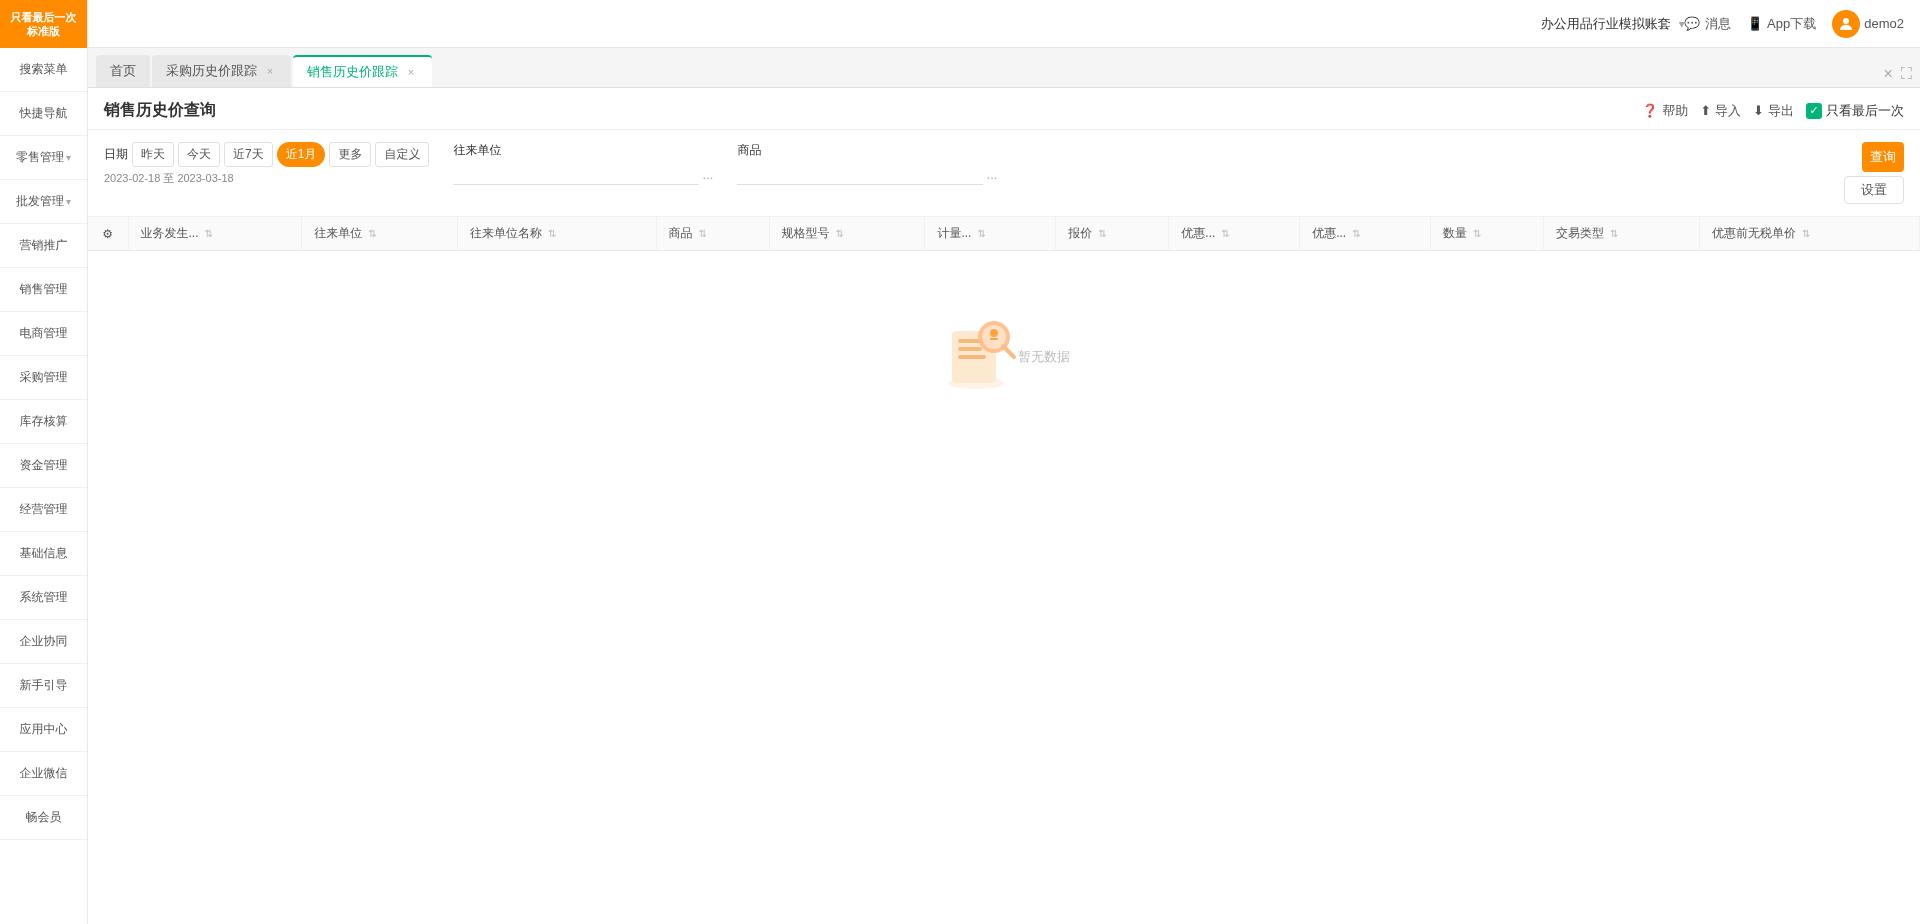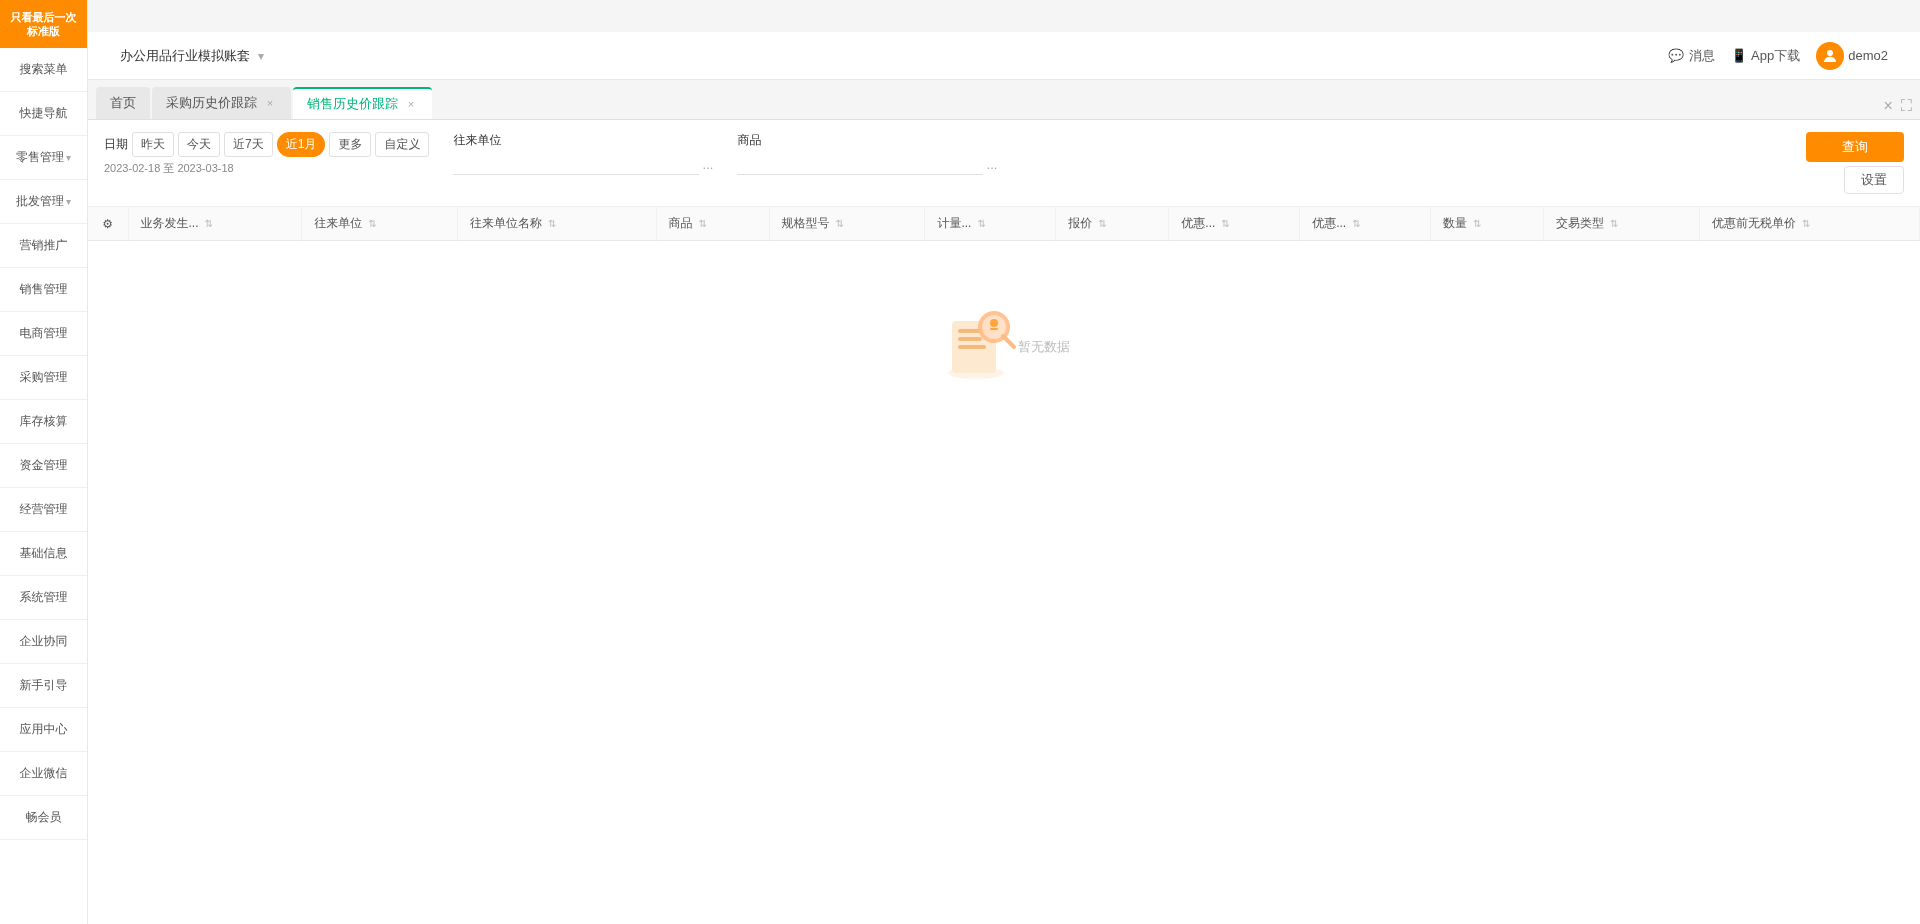--- a/index.html
+++ b/index.html
@@ -59,24 +59,23 @@
       height: 924px;
       overflow: hidden;
     }
 
     
     .topbar {
       height: 48px;
       background: #fff;
       display: flex;
       align-items: center;
-      justify-content: space-between;
-      padding: 0 32px;
+      justify-content: flex-end;
+      padding: 0 16px;
       border-bottom: 1px solid #e8e8e8;
-      margin-top: 32px;
     }
     .topbar-left {
       display: flex;
       align-items: center;
       gap: 8px;
     }
     .topbar-title { font-size: 13px; color: #333; }
     .topbar-dropdown { color: #aaa; font-size: 12px; cursor: pointer; }
     .topbar-right {
       display: flex;
@@ -264,21 +263,21 @@
       display: flex;
       flex-direction: column;
       gap: 4px;
       align-items: flex-end;
     }
     .query-btn {
       background: #ff8c00;
       color: #fff;
       border: none;
       border-radius: 4px;
-      padding: 6px 36px;
+      padding: 6px 8px;
       font-size: 13px;
       cursor: pointer;
       margin-left: 48px;
     }
     .settings-btn {
       background: #fff;
       color: #555;
       border: 1px solid #e0e0e0;
       border-radius: 4px;
       padding: 4px 16px;
@@ -444,20 +443,41 @@
       <span class="tab-close">×</span>
     </div>
     <div class="tabbar-actions">
       <span class="tabbar-action-btn">×</span>
       <span class="tabbar-action-btn">⛶</span>
     </div>
   </div>
 
   <div class="content">
 
+    <div class="page-header">
+      <span class="page-title">销售历史价查询</span>
+      <div class="page-header-actions">
+        <div class="header-action-btn">
+          <span>❓</span>
+          <span>帮助</span>
+        </div>
+        <div class="header-action-btn">
+          <span>⬆</span>
+          <span>导入</span>
+        </div>
+        <div class="header-action-btn">
+          <span>⬇</span>
+          <span>导出</span>
+        </div>
+        <div class="only-last-checkbox">
+          <div class="checkbox-checked">✓</div>
+          <span>只看最后一次</span>
+        </div>
+      </div>
+    </div>
 
     <div class="filter-bar">
       <div class="filter-group">
         <div class="inline-row">
           <span class="filter-label">日期</span>
           <div class="filter-date-buttons" id="date-buttons-container">
               <button class="date-btn">昨天</button>
               <button class="date-btn">今天</button>
               <button class="date-btn">近7天</button>
               <button class="date-btn active">近1月</button>

